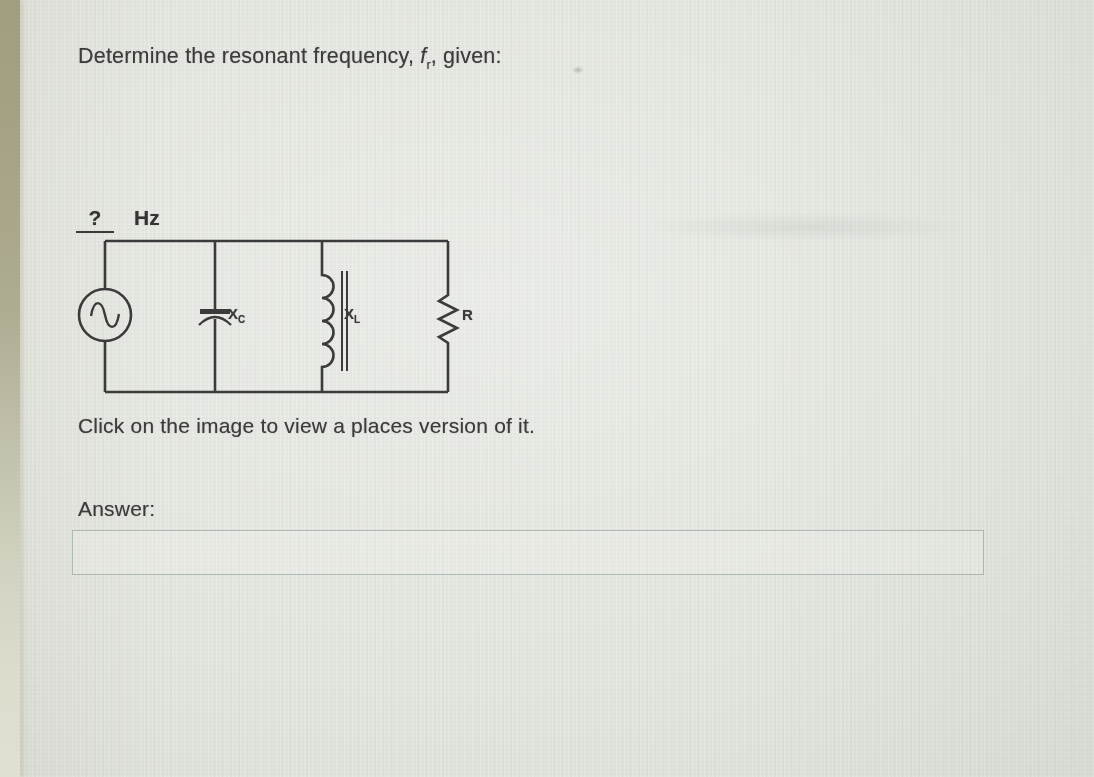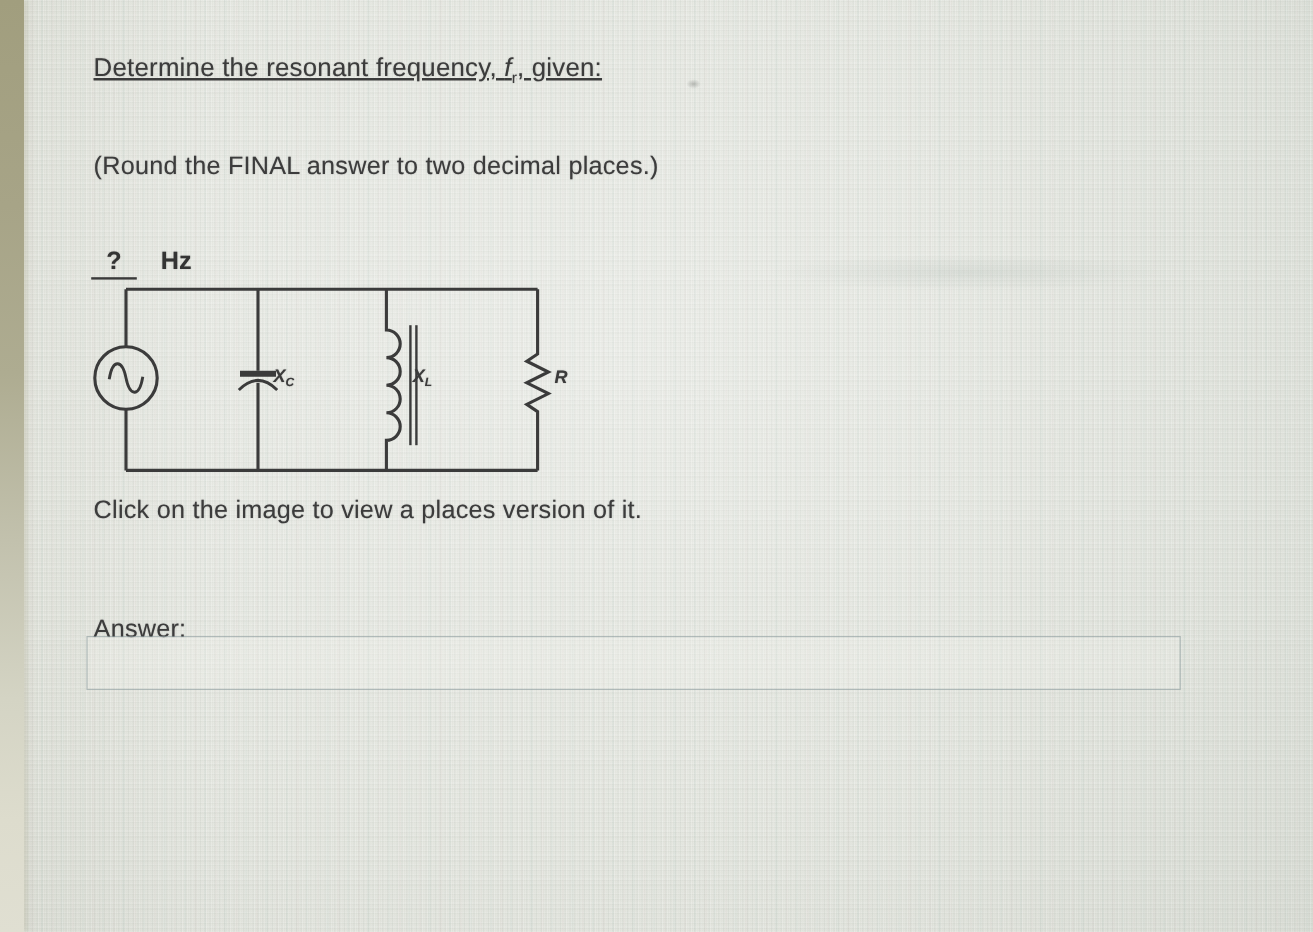--- a/index.html
+++ b/index.html
@@ -42,25 +42,25 @@
   .smudge-b {
     left: 572px; top: 66px; width: 12px; height: 8px;
     background: radial-gradient(closest-side, rgba(110,112,108,0.40), rgba(110,112,108,0));
   }
   .txt {
     position: absolute;
     white-space: nowrap;
     letter-spacing: 0.2px;
     text-shadow: 0 0 1px rgba(58,58,58,0.45);
   }
-  .q1 { left: 78px; top: 44px;  font-size: 21.5px; text-decoration: underline; }
+  .q1 { left: 78px; top: 44px;  font-size: 21.5px; }
   .q2 { left: 78px; top: 86px;  font-size: 21px; }
   .q3 { left: 78px; top: 127px; font-size: 21px; }
   .caption { left: 78px; top: 414px; font-size: 21px; }
-  .answer-label { left: 78px; top: 497px; font-size: 21px; margin-top: 16px; }
+  .answer-label { left: 78px; top: 497px; font-size: 21px; }
   .var { font-style: italic; }
   .txt sub {
     font-size: 13px;
     line-height: 0;
     vertical-align: -6px;
     letter-spacing: 0;
   }
   .blank {
     position: absolute;
     left: 76px; top: 206px;
@@ -81,21 +81,20 @@
   .circuit {
     position: absolute;
     left: 70px; top: 225px;
     width: 420px; height: 180px;
     cursor: pointer;
   }
   .circuit svg { position: absolute; left: 0; top: 0; }
   .circ-label {
     position: absolute;
     font-size: 15px;
-    font-style: italic;
     font-weight: 700;
     color: #3b3b3b;
     text-shadow: 0 0 1px rgba(59,59,59,0.5);
     white-space: nowrap;
   }
   .circ-label sub {
     font-size: 10px;
     line-height: 0;
     vertical-align: -4px;
   }
@@ -121,21 +120,20 @@
 
 <div class="photo">
 
   <div class="edge-strip"></div>
   <div class="smudge smudge-a"></div>
   <div class="smudge smudge-b"></div>
 
   <div class="txt q1"><span>Determine the resonant frequency, </span><span class="var">f</span><sub>r</sub><span>, given:</span></div>
 
 
-  <div class="txt q3">(Round the FINAL answer to two decimal places.)</div>
 
   <div class="blank"><span class="mark">?</span><span class="unit">Hz</span></div>
 
   <div class="circuit">
     <svg width="420" height="180" viewBox="0 0 420 180">
       <g stroke="#3b3b3b" stroke-width="2.6" fill="none" stroke-linecap="butt">
 
         <path d="M35 16 H378"></path>
         <path d="M35 167 H378"></path>
 

